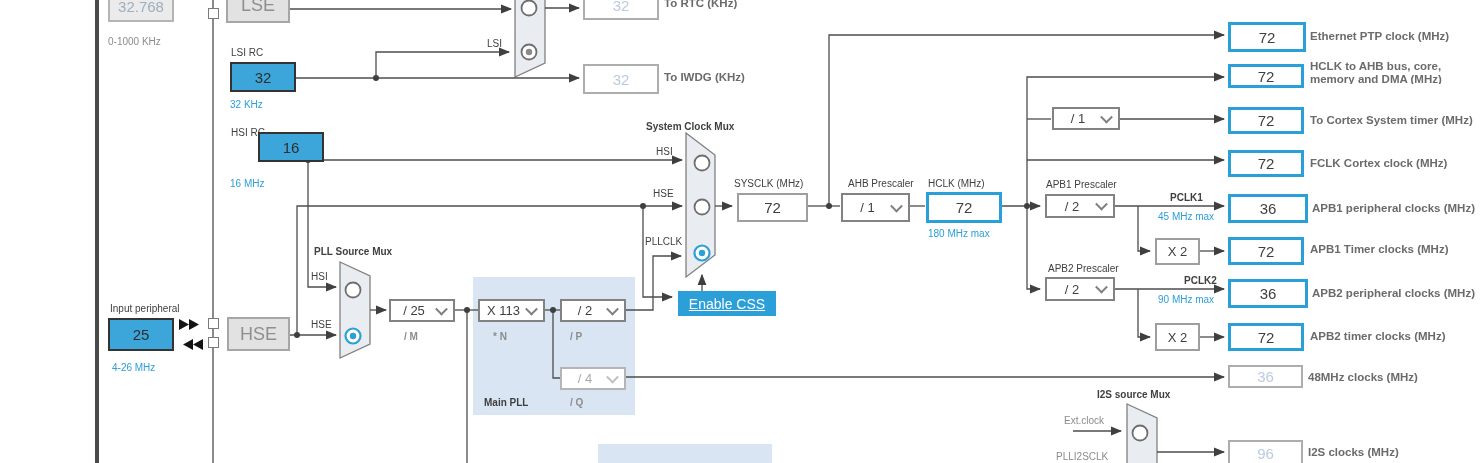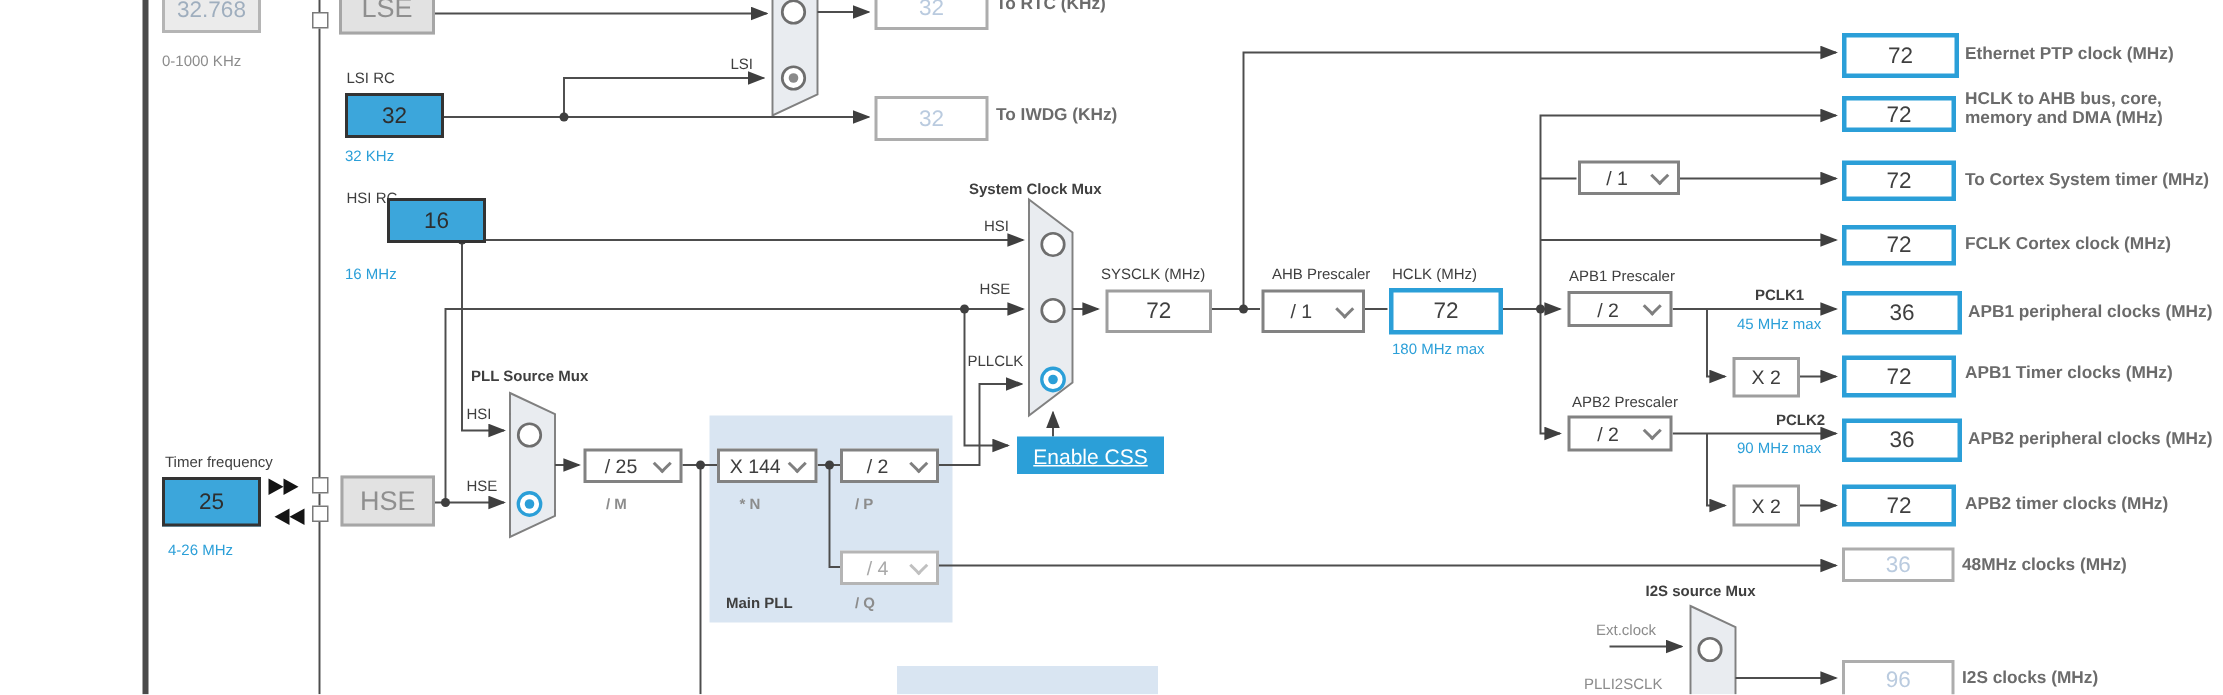--- a/index.html
+++ b/index.html
@@ -153,21 +153,21 @@
   <div class="graybox" style="left:226px;top:-12px;width:64px;height:35px;">LSE</div>
 
   <div class="lbl" style="left:231px;top:47px;">LSI RC</div>
   <div class="oscbox" style="left:230px;top:62px;width:66px;height:30px;">32</div>
   <div class="lbl blue" style="left:230px;top:99px;">32 KHz</div>
 
   <div class="lbl" style="left:231px;top:127px;">HSI RC</div>
   <div class="oscbox" style="left:230px;top:132px;width:66px;height:30px;margin-left:28px;">16</div>
   <div class="lbl blue" style="left:230px;top:178px;">16 MHz</div>
 
-  <div class="lbl" style="left:110px;top:303px;">Timer frequency</div>
+  <div class="lbl" style="left:110px;top:303px;">Input peripheral</div>
   <div class="oscbox" style="left:108px;top:318px;width:66px;height:33px;">25</div>
   <div class="lbl blue" style="left:112px;top:362px;">4-26 MHz</div>
   <div class="sq" style="left:208px;top:318px;"></div>
   <div class="sq" style="left:208px;top:337px;"></div>
   <div class="graybox" style="left:227px;top:317px;width:63px;height:34px;">HSE</div>
 
   <div class="lbl" style="left:477px;top:-9px;">LSE</div>
   <div class="lbl" style="left:487px;top:38px;">LSI</div>
   <div class="vbox dis" style="left:583px;top:-10px;width:76px;height:30px;">32</div>
   <div class="lbl rlabel" style="left:664px;top:-3px;">To RTC (KHz)</div>
@@ -177,21 +177,21 @@
   <div class="lbl bold" style="left:314px;top:246px;">PLL Source Mux</div>
   <div class="lbl" style="left:311px;top:271px;">HSI</div>
   <div class="lbl" style="left:311px;top:319px;">HSE</div>
   <div class="dd" style="left:389px;top:299px;width:66px;height:23px;">
     <span>/ 25</span>
       <span class="chev"></span>
   </div>
   <div class="lbl gray bold" style="left:404px;top:331px;">/ M</div>
 
   <div class="dd" style="left:478px;top:299px;width:67px;height:23px;">
-    <span>X 144</span>
+    <span>X 113</span>
       <span class="chev"></span>
   </div>
   <div class="lbl gray bold" style="left:493px;top:331px;">* N</div>
   <div class="dd" style="left:560px;top:299px;width:66px;height:23px;">
     <span>/ 2</span>
       <span class="chev"></span>
   </div>
   <div class="lbl gray bold" style="left:570px;top:331px;">/ P</div>
   <div class="dd dis" style="left:560px;top:367px;width:66px;height:23px;">
     <span>/ 4</span>

